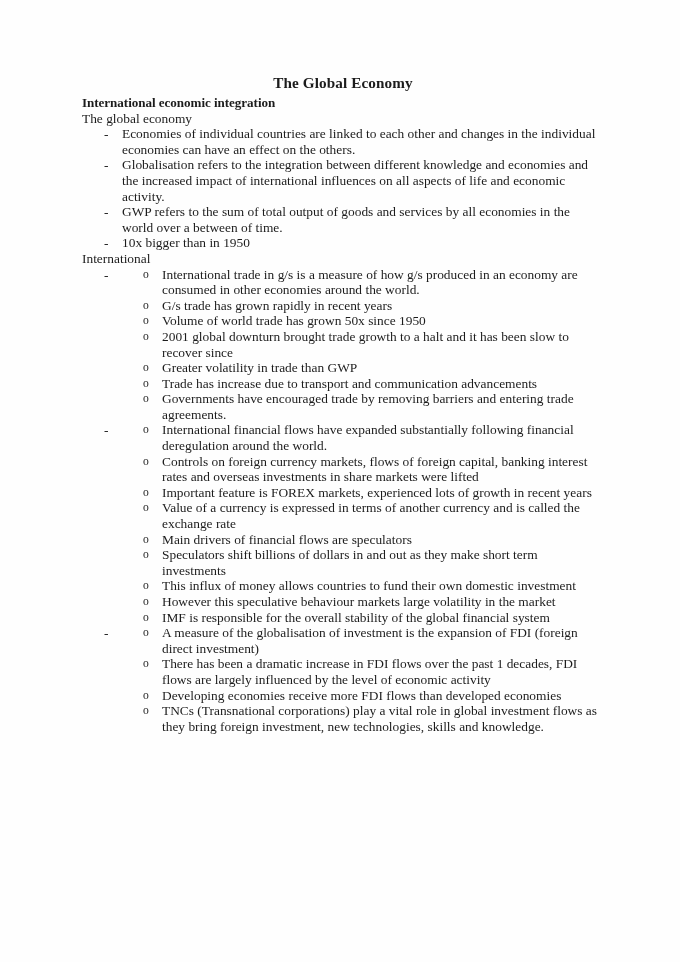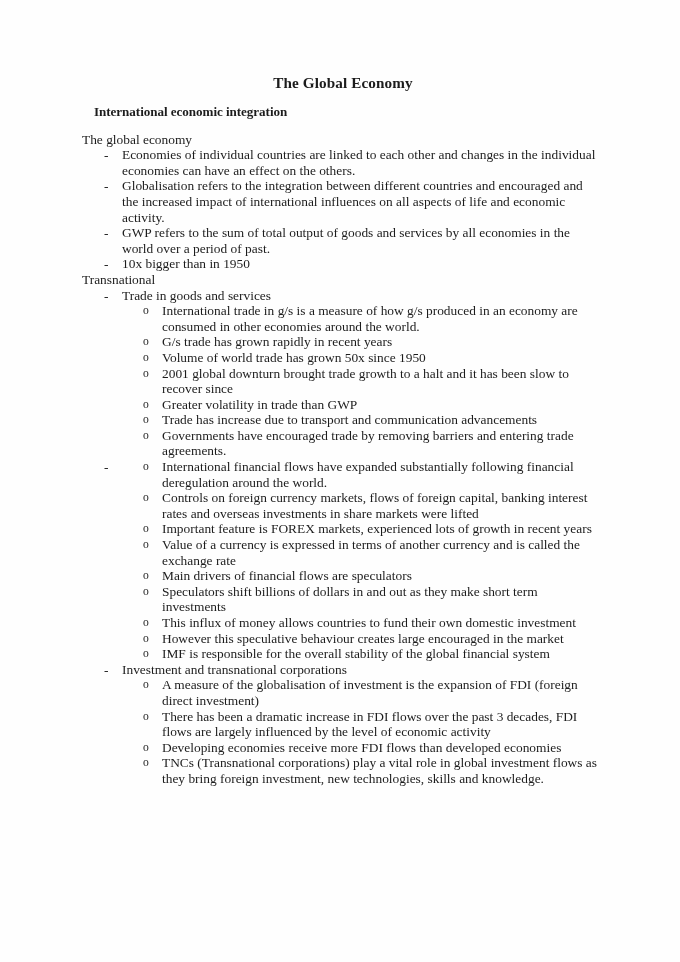--- a/index.html
+++ b/index.html
@@ -41,21 +41,21 @@
     letter-spacing: 0.1px;
     margin: 0 0 3px 0;
     padding-left: 6px;
   }
 
   .h-bold {
     font-weight: bold;
     font-size: 13.1px;
     line-height: 15.6px;
     letter-spacing: -0.05px;
-    margin: 12px;
+    margin: 0;
   }
 
   .h-plain {
     font-weight: normal;
     font-size: 13.4px;
     line-height: 15.6px;
     margin: 0;
   }
 
   ul.lvl1 {
@@ -117,42 +117,41 @@
           <div class="h-bold">International economic integration</div>
           <div>
             <div class="h-plain">The global economy</div>
             <ul class="lvl1">
               <li>
                 <span class="marker">-</span>
                 <span class="txt">Economies of individual countries are linked to each other and changes in the individual economies can have an effect on the others.</span>
               </li>
               <li>
                 <span class="marker">-</span>
-                <span class="txt">Globalisation refers to the integration between different countries and encouraged and the increased impact of international influences on all aspects of life and economic activity.</span>
+                <span class="txt">Globalisation refers to the integration between different knowledge and economies and the increased impact of international influences on all aspects of life and economic activity.</span>
               </li>
             </ul>
           </div>
           <div>
             <ul class="lvl1">
               <li>
                 <span class="marker">-</span>
-                <span class="txt">GWP refers to the sum of total output of goods and services by all economies in the world over a period of past.</span>
+                <span class="txt">GWP refers to the sum of total output of goods and services by all economies in the world over a between of time.</span>
               </li>
               <li>
                 <span class="marker">-</span>
                 <span class="txt">10x bigger than in 1950</span>
               </li>
             </ul>
           </div>
           <div>
-            <div class="h-plain">Transnational</div>
+            <div class="h-plain">International</div>
             <ul class="lvl1">
               <li>
                 <span class="marker">-</span>
-                <span class="txt">Trade in goods and services</span>
                 <ul class="lvl2">
                   <li>
                     <span class="marker">o</span>
                     <span class="txt">International trade in g/s is a measure of how g/s produced in an economy are consumed in other economies around the world.</span>
                   </li>
                   <li>
                     <span class="marker">o</span>
                     <span class="txt">G/s trade has grown rapidly in recent years</span>
                   </li>
                   <li>
@@ -203,39 +202,38 @@
                   <li>
                     <span class="marker">o</span>
                     <span class="txt">Speculators shift billions of dollars in and out as they make short term investments</span>
                   </li>
                   <li>
                     <span class="marker">o</span>
                     <span class="txt">This influx of money allows countries to fund their own domestic investment</span>
                   </li>
                   <li>
                     <span class="marker">o</span>
-                    <span class="txt">However this speculative behaviour creates large encouraged in the market</span>
+                    <span class="txt">However this speculative behaviour markets large volatility in the market</span>
                   </li>
                   <li>
                     <span class="marker">o</span>
                     <span class="txt">IMF is responsible for the overall stability of the global financial system</span>
                   </li>
                 </ul>
               </li>
               <li>
                 <span class="marker">-</span>
-                <span class="txt">Investment and transnational corporations</span>
                 <ul class="lvl2">
                   <li>
                     <span class="marker">o</span>
                     <span class="txt">A measure of the globalisation of investment is the expansion of FDI (foreign direct investment)</span>
                   </li>
                   <li>
                     <span class="marker">o</span>
-                    <span class="txt">There has been a dramatic increase in FDI flows over the past 3 decades, FDI flows are largely influenced by the level of economic activity</span>
+                    <span class="txt">There has been a dramatic increase in FDI flows over the past 1 decades, FDI flows are largely influenced by the level of economic activity</span>
                   </li>
                   <li>
                     <span class="marker">o</span>
                     <span class="txt">Developing economies receive more FDI flows than developed economies</span>
                   </li>
                   <li>
                     <span class="marker">o</span>
                     <span class="txt">TNCs (Transnational corporations) play a vital role in global investment flows as they bring foreign investment, new technologies, skills and knowledge.</span>
                   </li>
                 </ul>

